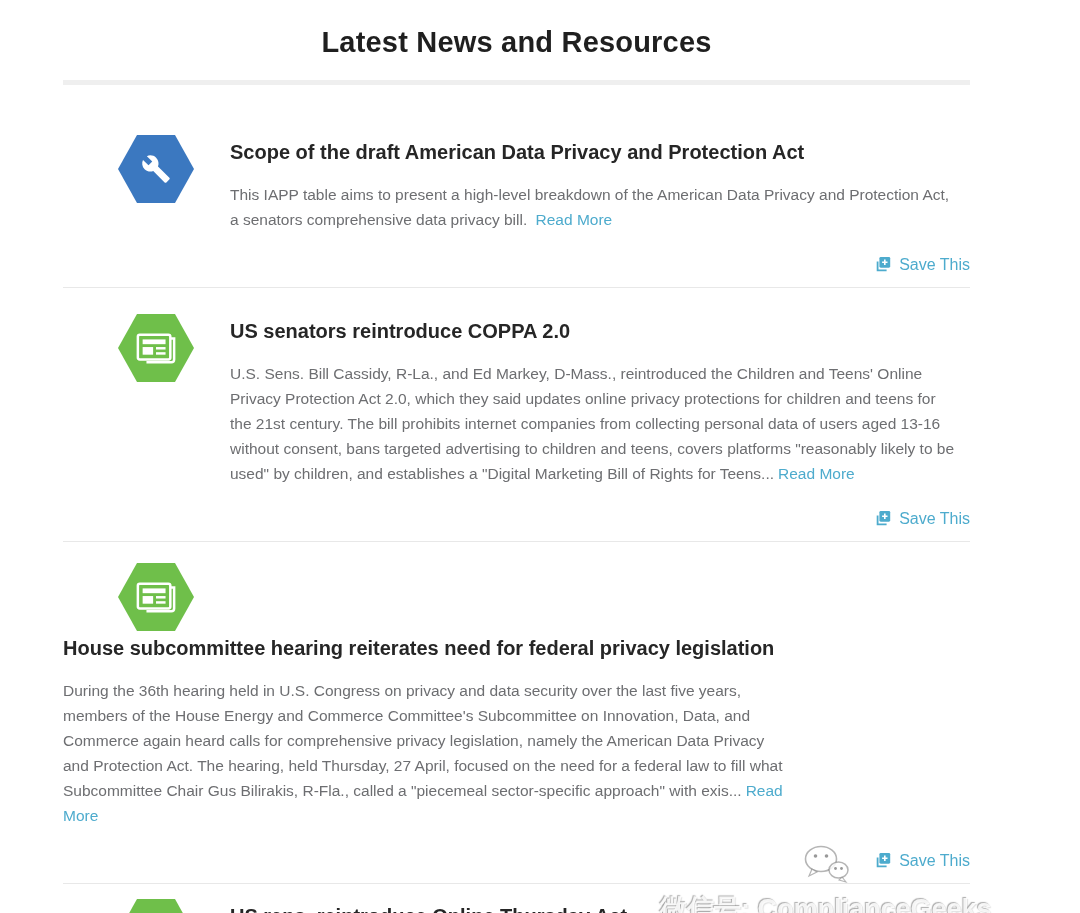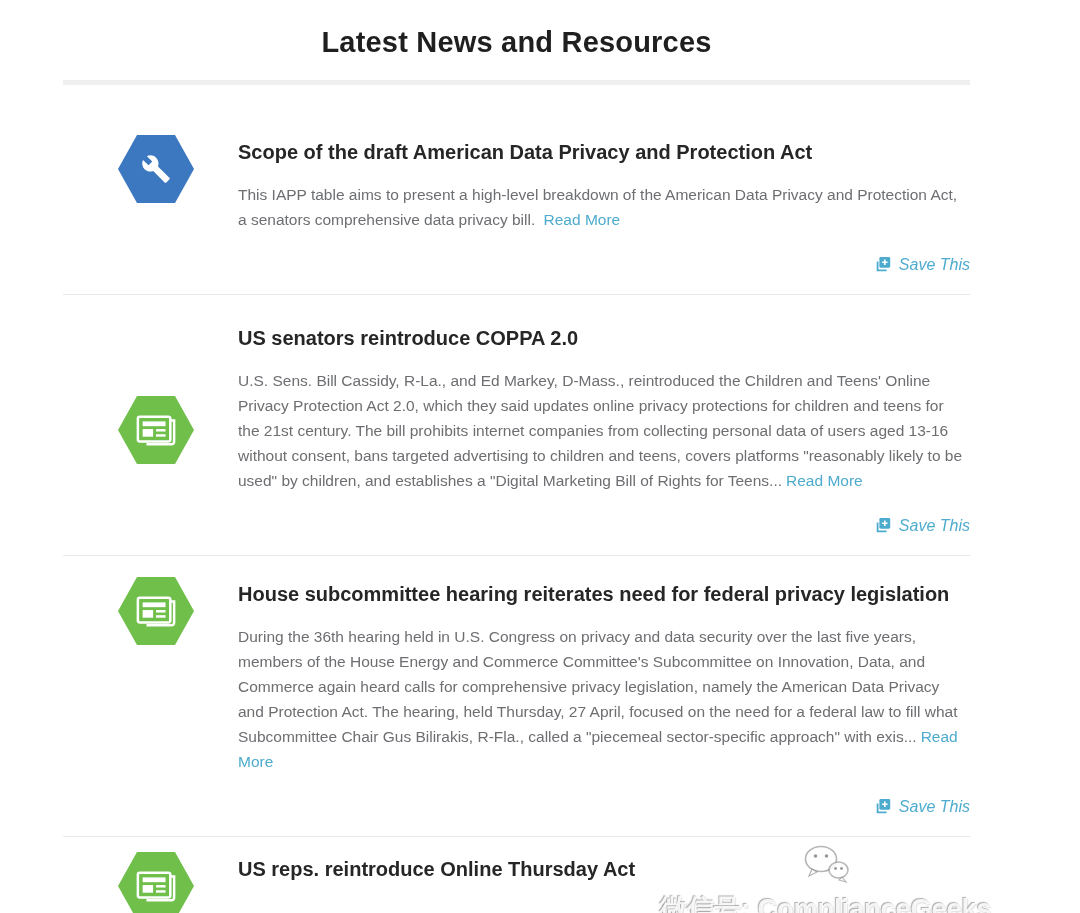--- a/index.html
+++ b/index.html
@@ -22,27 +22,26 @@
     letter-spacing: 0.2px;
   }
   .thick-divider {
     height: 5px;
     background: #efefef;
     margin-top: 21px;
   }
 
   .news-item {
     display: flex;
-    padding-bottom: 16px;
+    padding-bottom: 9px;
     border-bottom: 1px solid #e8e8e8;
-    gap: 8px;
   }
   .news-item.row-1 { padding-top: 50px; }
-  .news-item.row-2 { padding-top: 26px; align-items: center; }
-  .news-item.row-3 { padding-top: 21px; }
+  .news-item.row-2 { padding-top: 26px; }
+  .news-item.row-3 { padding-top: 21px; flex-direction: column; }
   .news-item.row-4 { padding-top: 15px; border-bottom: none; }
 
   .icon-col { width: 167px; flex-shrink: 0; }
   .hex {
     position: relative;
     width: 76px; height: 68px;
     margin-left: 55px;
     display: flex; align-items: center; justify-content: center;
   }
   .hex .shape { position: absolute; left: 0; top: 0; }
@@ -64,21 +63,21 @@
     line-height: 25px;
     color: #6d6e71;
     max-width: 730px;
   }
   .read-more {
     color: #4dabcd;
     margin-left: 4px;
     text-decoration: none;
     cursor: pointer;
   }
-  .save-row { margin-top: 24px; text-align: right; font-style: italic; }
+  .save-row { margin-top: 24px; text-align: right; }
   .save-link {
     display: inline-flex;
     align-items: center;
     gap: 7px;
     color: #4dabcd;
     font-size: 16px;
     text-decoration: none;
     cursor: pointer;
   }
   .save-icon { color: #4dabcd; display: block; }

